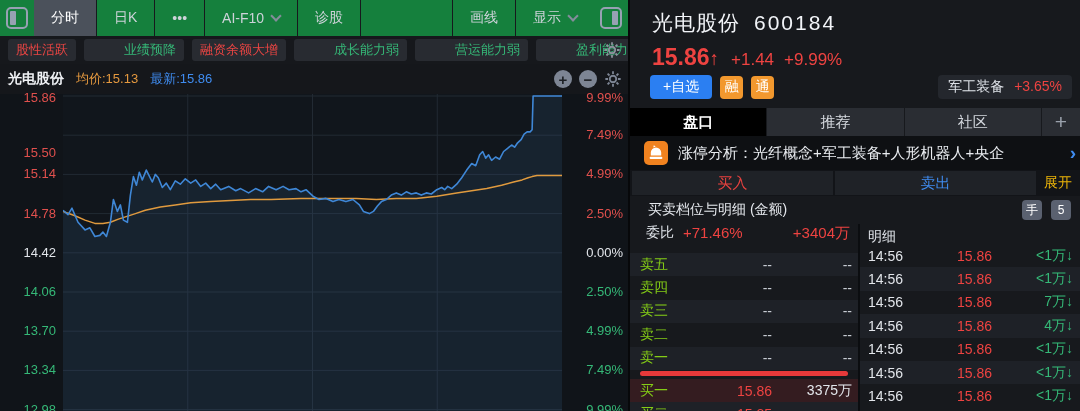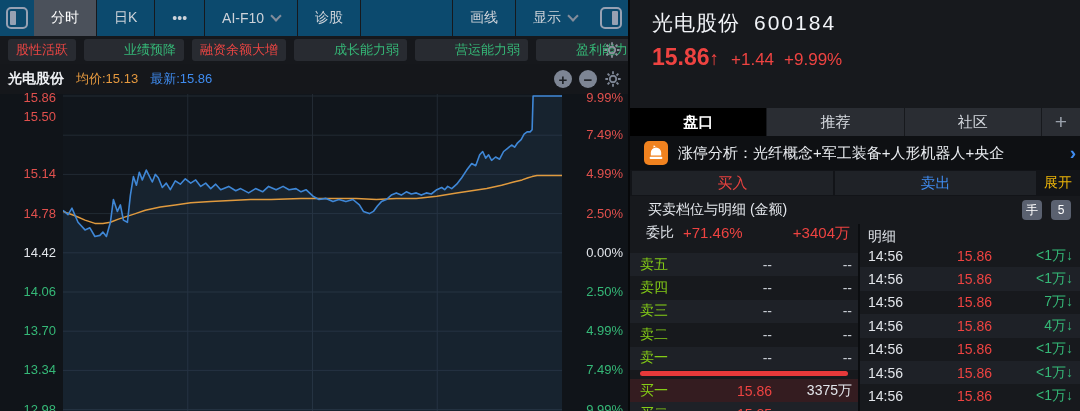--- a/index.html
+++ b/index.html
@@ -3,21 +3,21 @@
 <meta charset="utf-8">
 <style>
   * { margin:0; padding:0; box-sizing:border-box; }
   html,body { width:1080px; height:411px; overflow:hidden; background:#0c0e11;
     font-family:"Liberation Sans","DejaVu Sans",sans-serif; }
   .app { position:relative; width:1080px; height:411px; background:#0c0e11; }
 
   
   .left-pane { position:absolute; left:0; top:0; width:628px; height:411px; background:#121519; }
 
-  .toolbar { position:absolute; left:0; top:0; width:628px; height:36px; background:#0c4a6e;
+  .toolbar { position:absolute; left:0; top:0; width:628px; height:36px; background:#15803d;
     display:flex; align-items:stretch; }
   .tb-icon { width:34px; display:flex; align-items:center; justify-content:center; cursor:pointer; }
   .panel-glyph { width:22px; height:22px; border:2px solid #97a1b3; border-radius:5px; position:relative; }
   .panel-glyph .bar { position:absolute; top:2px; bottom:2px; width:6px; background:#97a1b3; border-radius:1px; }
   .panel-glyph .bar.l { left:2px; } .panel-glyph .bar.r { right:2px; }
   .tb-btn { display:flex; align-items:center; justify-content:center; padding:0 17px;
     color:#cdd2d9; font-size:14px; border-right:1px solid #17191d; cursor:pointer; white-space:nowrap; }
   .tb-btn.active { background:#4b515b; color:#fff; }
   .tb-btn .chev { width:8px; height:8px; border-right:2px solid #848d9b; border-bottom:2px solid #848d9b;
     transform:rotate(45deg); margin-left:8px; margin-top:-4px; }
@@ -206,21 +206,21 @@
           <line y1="0" y2="317" x1="124.75" x2="124.75" stroke="#222a33" stroke-width="1"></line>
           <line y1="0" y2="317" x1="249.5" x2="249.5" stroke="#222a33" stroke-width="1"></line>
           <line y1="0" y2="317" x1="374.25" x2="374.25" stroke="#222a33" stroke-width="1"></line>
           <polygon points="0.0,116.3 5.0,120.7 9.0,114.2 15.0,128.3 22.0,135.9 26.9,133.8 31.9,142.5 36.9,141.4 39.9,138.1 43.4,142.5 47.4,128.3 50.4,105.5 54.4,117.4 57.4,110.9 60.4,126.1 64.4,128.3 67.4,101.1 70.4,82.6 73.4,91.3 76.3,78.2 79.3,85.9 83.3,76.1 89.3,88.0 92.3,80.4 95.3,83.7 99.3,93.5 103.3,89.1 107.3,95.7 112.3,86.9 117.3,90.2 122.3,84.8 127.7,89.1 132.7,85.9 137.7,92.4 142.7,89.1 147.7,94.6 152.7,90.2 157.7,95.7 165.7,92.4 172.7,96.7 177.6,94.6 185.6,98.9 192.6,94.6 199.6,97.8 205.6,92.4 213.1,95.7 220.1,92.4 226.0,95.7 233.0,94.6 238.0,97.8 243.0,95.7 250.0,102.2 256.0,105.5 263.0,104.4 270.0,107.6 275.9,105.5 282.9,107.6 289.9,105.5 296.4,110.9 300.4,117.4 306.4,119.6 310.4,117.4 314.4,112.0 318.4,107.6 323.4,105.5 328.3,101.1 333.3,98.9 338.3,101.1 343.3,97.8 348.3,100.0 353.3,98.9 358.3,101.1 363.3,98.9 368.3,100.0 373.8,95.7 378.7,93.5 381.7,95.7 384.7,92.4 388.7,94.6 393.7,90.2 398.7,83.7 403.7,76.1 408.7,69.5 412.7,71.7 416.7,60.8 419.7,57.5 422.7,64.1 425.6,60.8 428.6,66.3 432.6,63.0 436.6,65.2 440.6,57.5 444.6,54.3 448.6,51.0 451.6,53.2 454.6,48.8 458.1,45.6 461.1,40.1 464.1,37.9 467.1,37.9 469.1,35.8 470.1,2.0 499.0,2.0 499,317 0,317" fill="rgba(58,97,140,0.18)"></polygon>
           <polyline points="0.0,117.4 12.0,121.8 22.0,126.1 31.9,129.4 39.9,129.4 47.4,128.3 55.4,125.1 62.4,122.9 72.4,119.6 82.3,116.3 97.3,113.1 112.3,110.9 127.7,108.7 147.7,107.6 167.7,106.5 187.6,105.5 208.1,105.5 238.0,104.4 268.0,104.4 293.4,104.4 313.4,105.5 333.3,104.4 353.3,104.4 373.8,102.2 393.7,98.9 408.7,96.7 423.7,94.6 438.6,91.3 450.6,88.0 459.1,85.9 465.1,83.7 469.1,82.6 474.0,81.5 499.0,81.5" fill="none" stroke="#e09a3e" stroke-width="1.5" stroke-linejoin="round"></polyline>
           <polyline points="0.0,116.3 5.0,120.7 9.0,114.2 15.0,128.3 22.0,135.9 26.9,133.8 31.9,142.5 36.9,141.4 39.9,138.1 43.4,142.5 47.4,128.3 50.4,105.5 54.4,117.4 57.4,110.9 60.4,126.1 64.4,128.3 67.4,101.1 70.4,82.6 73.4,91.3 76.3,78.2 79.3,85.9 83.3,76.1 89.3,88.0 92.3,80.4 95.3,83.7 99.3,93.5 103.3,89.1 107.3,95.7 112.3,86.9 117.3,90.2 122.3,84.8 127.7,89.1 132.7,85.9 137.7,92.4 142.7,89.1 147.7,94.6 152.7,90.2 157.7,95.7 165.7,92.4 172.7,96.7 177.6,94.6 185.6,98.9 192.6,94.6 199.6,97.8 205.6,92.4 213.1,95.7 220.1,92.4 226.0,95.7 233.0,94.6 238.0,97.8 243.0,95.7 250.0,102.2 256.0,105.5 263.0,104.4 270.0,107.6 275.9,105.5 282.9,107.6 289.9,105.5 296.4,110.9 300.4,117.4 306.4,119.6 310.4,117.4 314.4,112.0 318.4,107.6 323.4,105.5 328.3,101.1 333.3,98.9 338.3,101.1 343.3,97.8 348.3,100.0 353.3,98.9 358.3,101.1 363.3,98.9 368.3,100.0 373.8,95.7 378.7,93.5 381.7,95.7 384.7,92.4 388.7,94.6 393.7,90.2 398.7,83.7 403.7,76.1 408.7,69.5 412.7,71.7 416.7,60.8 419.7,57.5 422.7,64.1 425.6,60.8 428.6,66.3 432.6,63.0 436.6,65.2 440.6,57.5 444.6,54.3 448.6,51.0 451.6,53.2 454.6,48.8 458.1,45.6 461.1,40.1 464.1,37.9 467.1,37.9 469.1,35.8 470.1,2.0 499.0,2.0" fill="none" stroke="#3f87d6" stroke-width="1.6" stroke-linejoin="round"></polyline>
         </svg>
       <div id="ylabels">
           <span class="ylab yl-left tone-up" style="top: -4px;">15.86</span>
           <span class="ylab yl-right tone-up" style="top: -4px;">9.99%</span>
-          <span class="ylab yl-left tone-up" style="top: 15px; padding-left: 15px;">15.50</span>
+          <span class="ylab yl-left tone-up" style="top: 51px; padding-left: 15px;">15.50</span>
           <span class="ylab yl-right tone-up" style="top: 33.204px;">7.49%</span>
           <span class="ylab yl-left tone-up" style="top: 72.408px;">15.14</span>
           <span class="ylab yl-right tone-up" style="top: 72.408px;">4.99%</span>
           <span class="ylab yl-left tone-up" style="top: 111.612px;">14.78</span>
           <span class="ylab yl-right tone-up" style="top: 111.612px;">2.50%</span>
           <span class="ylab yl-left tone-flat" style="top: 150.816px;">14.42</span>
           <span class="ylab yl-right tone-flat" style="top: 150.816px;">0.00%</span>
           <span class="ylab yl-left tone-down" style="top: 190.02px;">14.06</span>
           <span class="ylab yl-right tone-down" style="top: 190.02px;">2.50%</span>
           <span class="ylab yl-left tone-down" style="top: 229.224px;">13.70</span>
@@ -238,20 +238,29 @@
     <div class="r-head">
       <div class="r-title">
         <span>光电股份</span><span class="r-code">600184</span>
       </div>
       <div class="r-price-row">
         <span class="r-price">15.86</span>
         <span class="r-arrow">↑</span>
         <span class="r-chg">+1.44</span>
         <span class="r-pct">+9.99%</span>
       </div>
+      <div class="r-actions">
+        <span class="btn-watch">+自选</span>
+        <span class="badge-sq">融</span>
+        <span class="badge-sq">通</span>
+        <span class="sector-tile">
+          <span class="sector-name">军工装备</span>
+          <span class="sector-pct">+3.65%</span>
+        </span>
+      </div>
     </div>
 
     <div class="r-tabs">
       <div class="r-tab active">盘口</div>
       <div class="r-tab">推荐</div>
       <div class="r-tab">社区</div>
       <div class="r-tab-plus">+</div>
     </div>
 
     <div class="limit-row">

